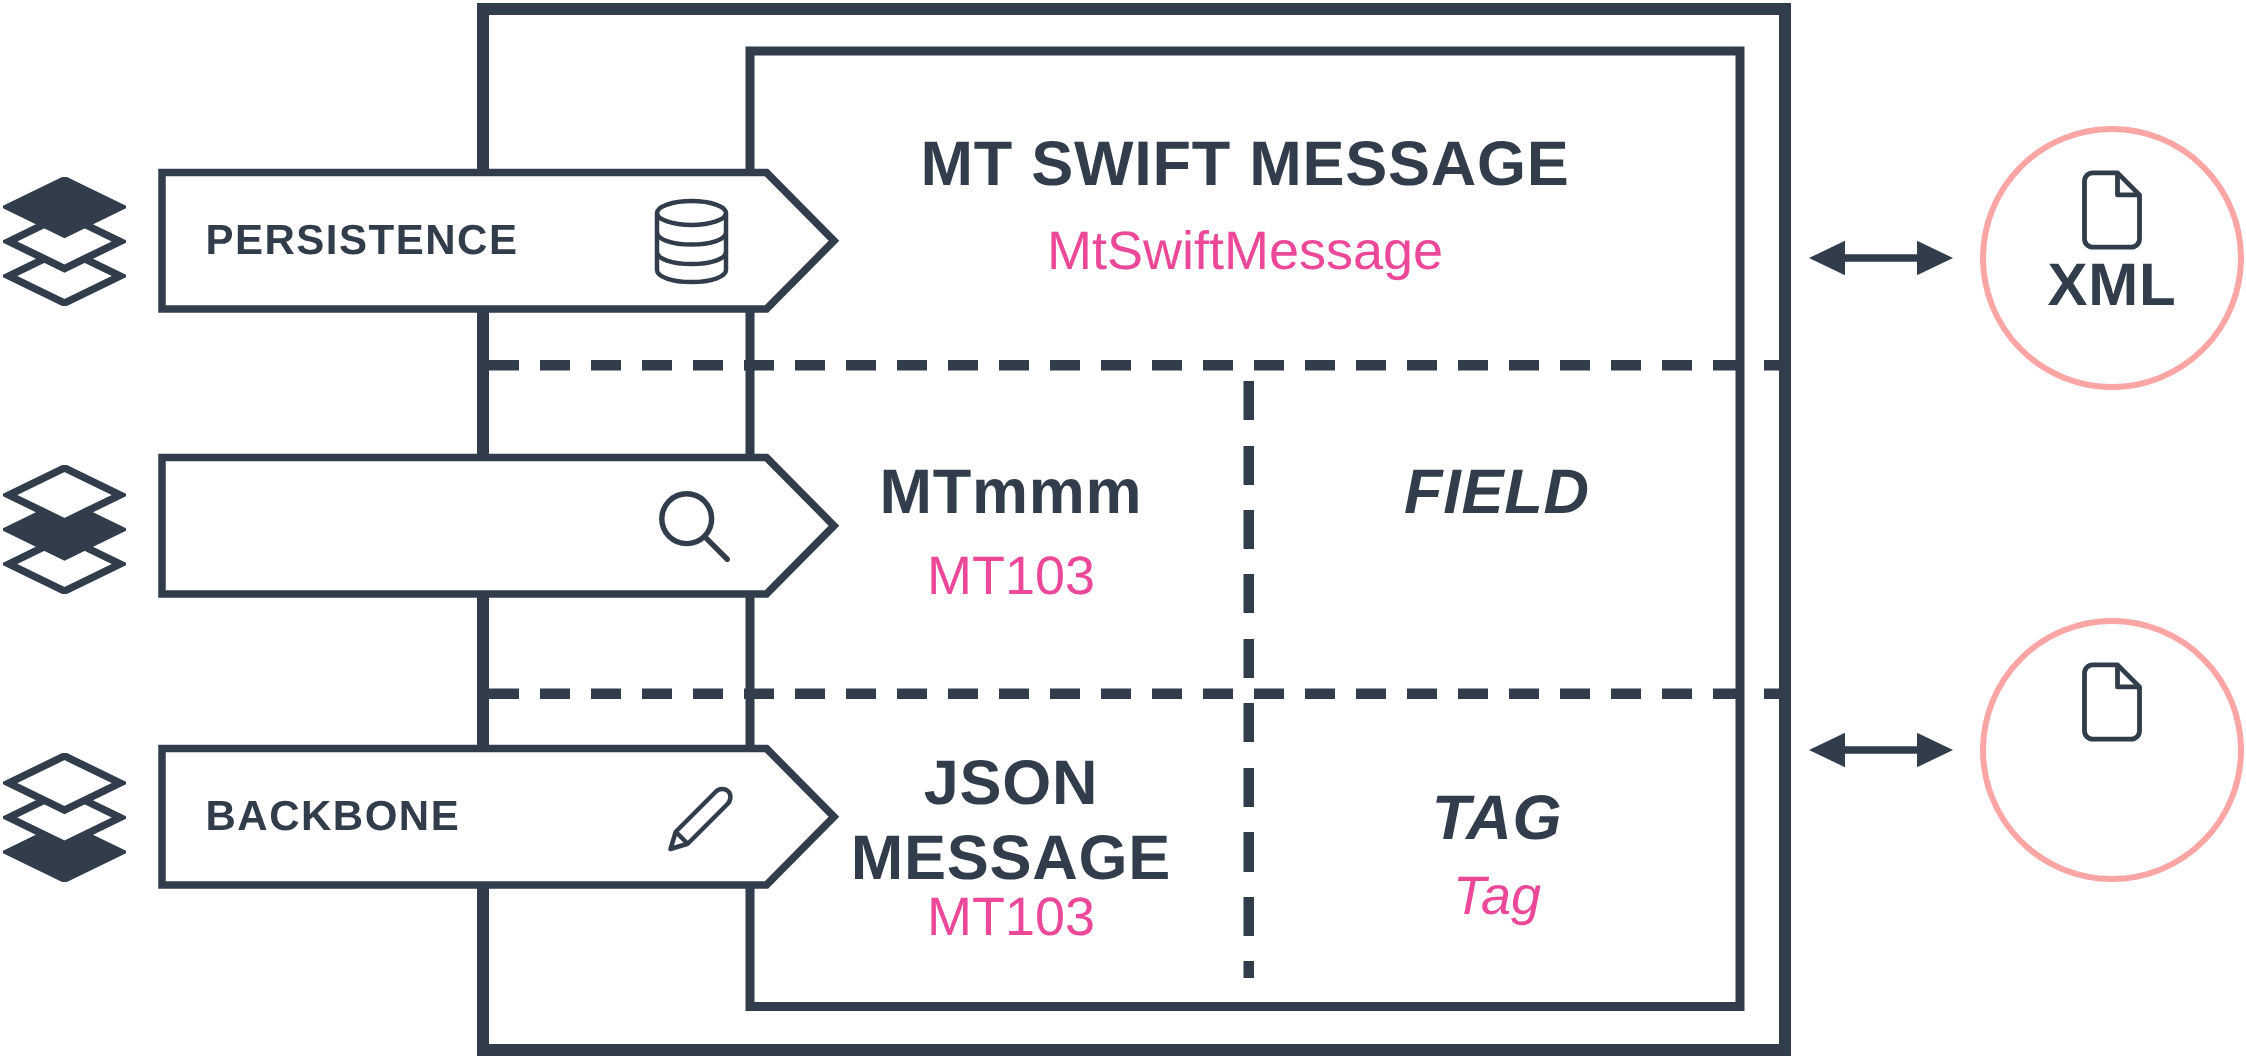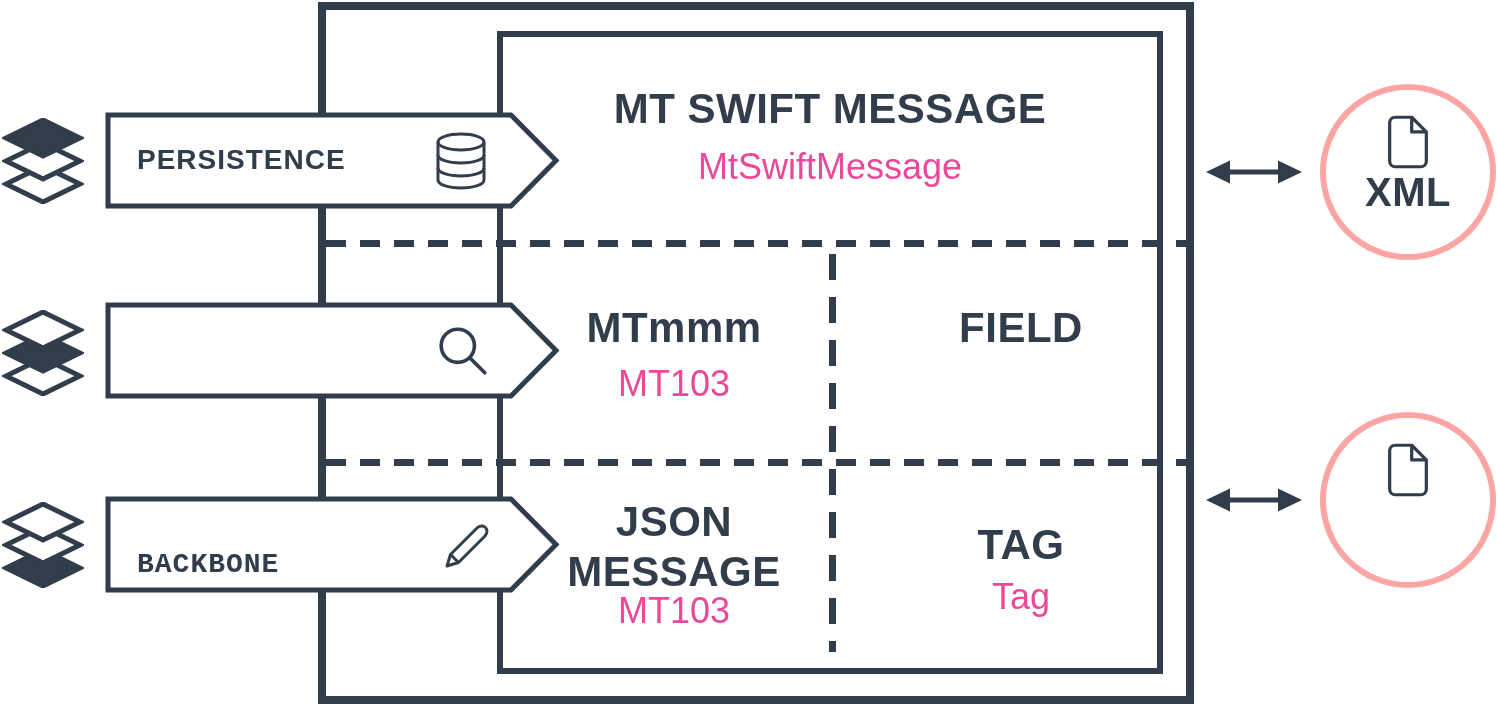--- a/index.html
+++ b/index.html
@@ -42,26 +42,26 @@
   .box-title{
     position:absolute;text-align:center;font-size:42px;font-weight:700;
     letter-spacing:0.5px;line-height:50px;z-index:2;
   }
   .box-sub{
     position:absolute;text-align:center;font-size:36px;font-weight:400;
     color:#ec4899;line-height:38px;z-index:2;
   }
   .w-full{left:505px;width:650px;}
   .w-left{left:514px;width:320px;}
-  .w-right{left:861px;width:320px;}
+  .w-right{left:838px;width:320px;font-style:italic;}
   
   .double-arrow{position:absolute;left:1204px;width:100px;height:30px;}
   .format-circle{
     position:absolute;left:1320px;width:176px;height:176px;border-radius:50%;
-    border:6px solid #fca5a5;box-sizing:border-box;background:#ffffff;
+    border:4px solid #fca5a5;box-sizing:border-box;background:#ffffff;
     display:flex;flex-direction:column;align-items:center;
   }
   .format-circle .file{margin-top:24px;}
   .format-label{font-size:40px;font-weight:700;margin-top:0px;letter-spacing:0.5px;}
   svg{display:block;}
 </style>
 </head>
 <body>
 
 <div class="canvas">
@@ -123,21 +123,21 @@
   <svg class="banner-icon" style="left:436px;top:324px;" width="54" height="54" viewBox="0 0 52 52">
     <g fill="none" stroke="#323d4c" stroke-width="3.5" stroke-linecap="round">
       <circle cx="21" cy="21" r="16"></circle>
       <line x1="33" y1="33" x2="47" y2="47"></line>
     </g>
   </svg>
 
   <svg class="banner-svg" style="top:496px;" viewBox="0 0 455 97">
     <polygon points="3,3 406,3 451,48.5 406,94 3,94" fill="#ffffff" stroke="#323d4c" stroke-width="5" stroke-linejoin="miter"></polygon>
   </svg>
-  <div class="banner-label" style="top:516px;font-family:Liberation Mono, monospace;">BACKBONE</div>
+  <div class="banner-label" style="top:496px;">BACKBONE</div>
   <svg class="banner-icon" style="left:438px;top:517px;" width="56" height="56" viewBox="0 0 56 56">
     <g fill="none" stroke="#323d4c" stroke-width="3" stroke-linejoin="round">
       <path d="M9 49 L12.5 37.5 L39 11 C41.5 8.5 45.5 8.5 47.5 10.5 C49.5 12.5 49.5 16.5 47 19 L20.5 45.5 L9 49 Z"></path>
       <path d="M12.5 37.5 L20.5 45.5"></path>
     </g>
   </svg>
 
   <svg class="double-arrow" style="top:157px;" viewBox="0 0 100 30">
     <rect x="18" y="12.5" width="64" height="5" fill="#323d4c"></rect>
     <polygon points="2,15 26,3.5 26,26.5" fill="#323d4c"></polygon>

